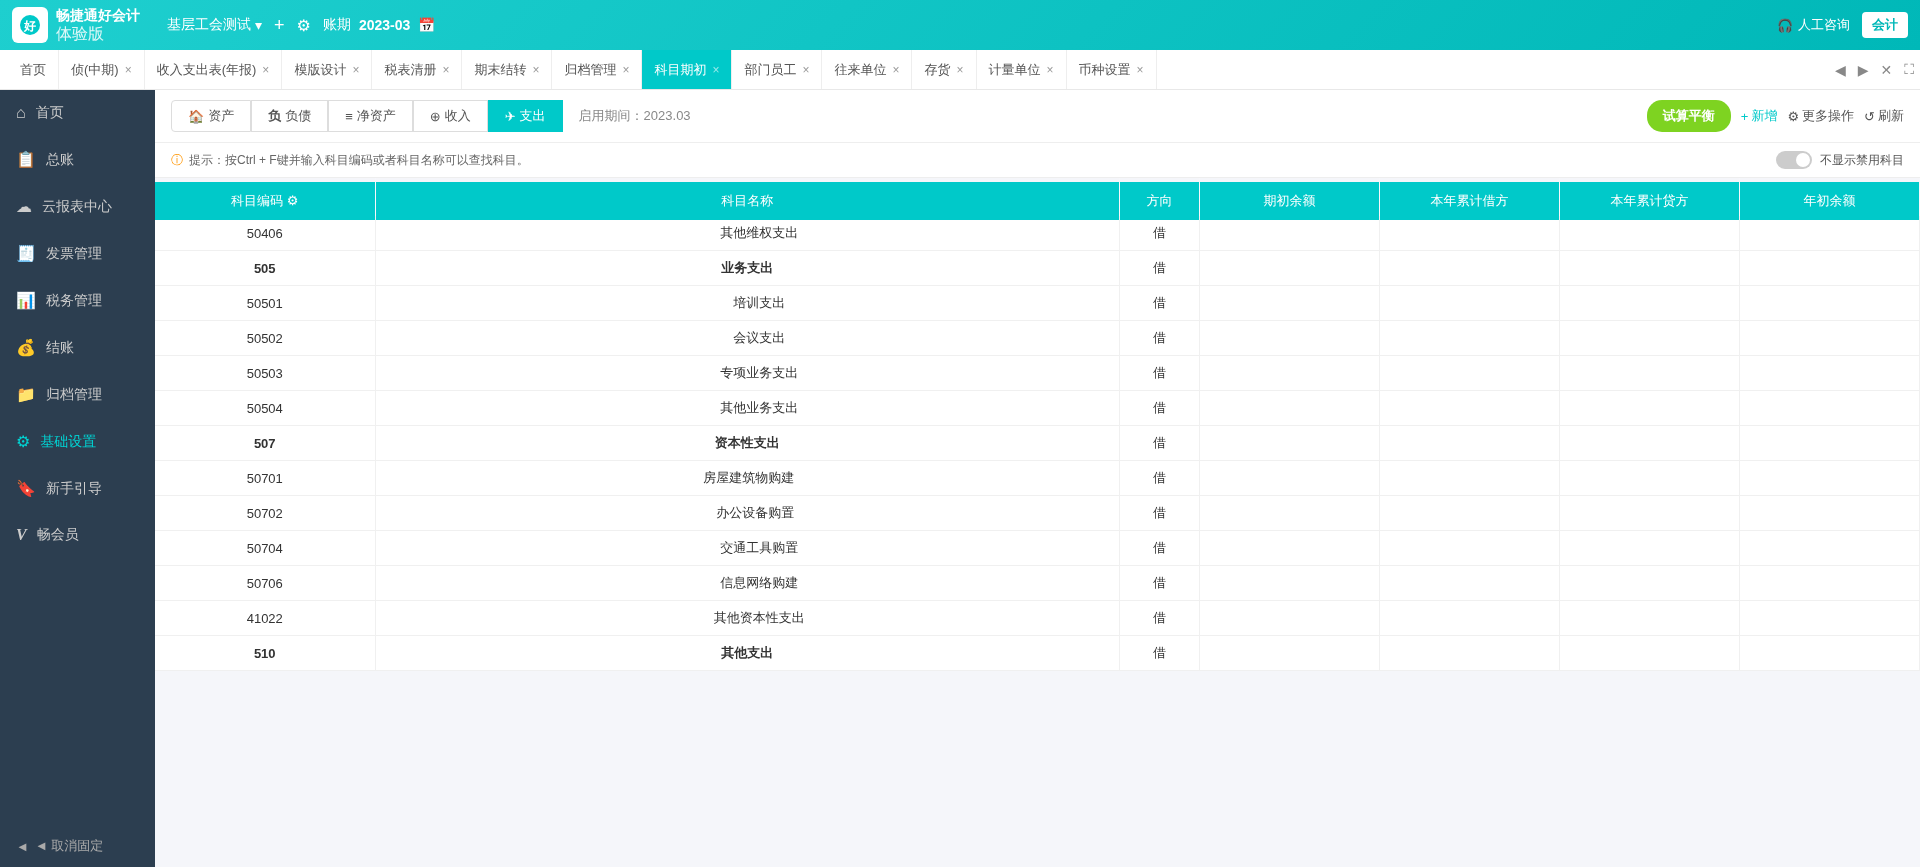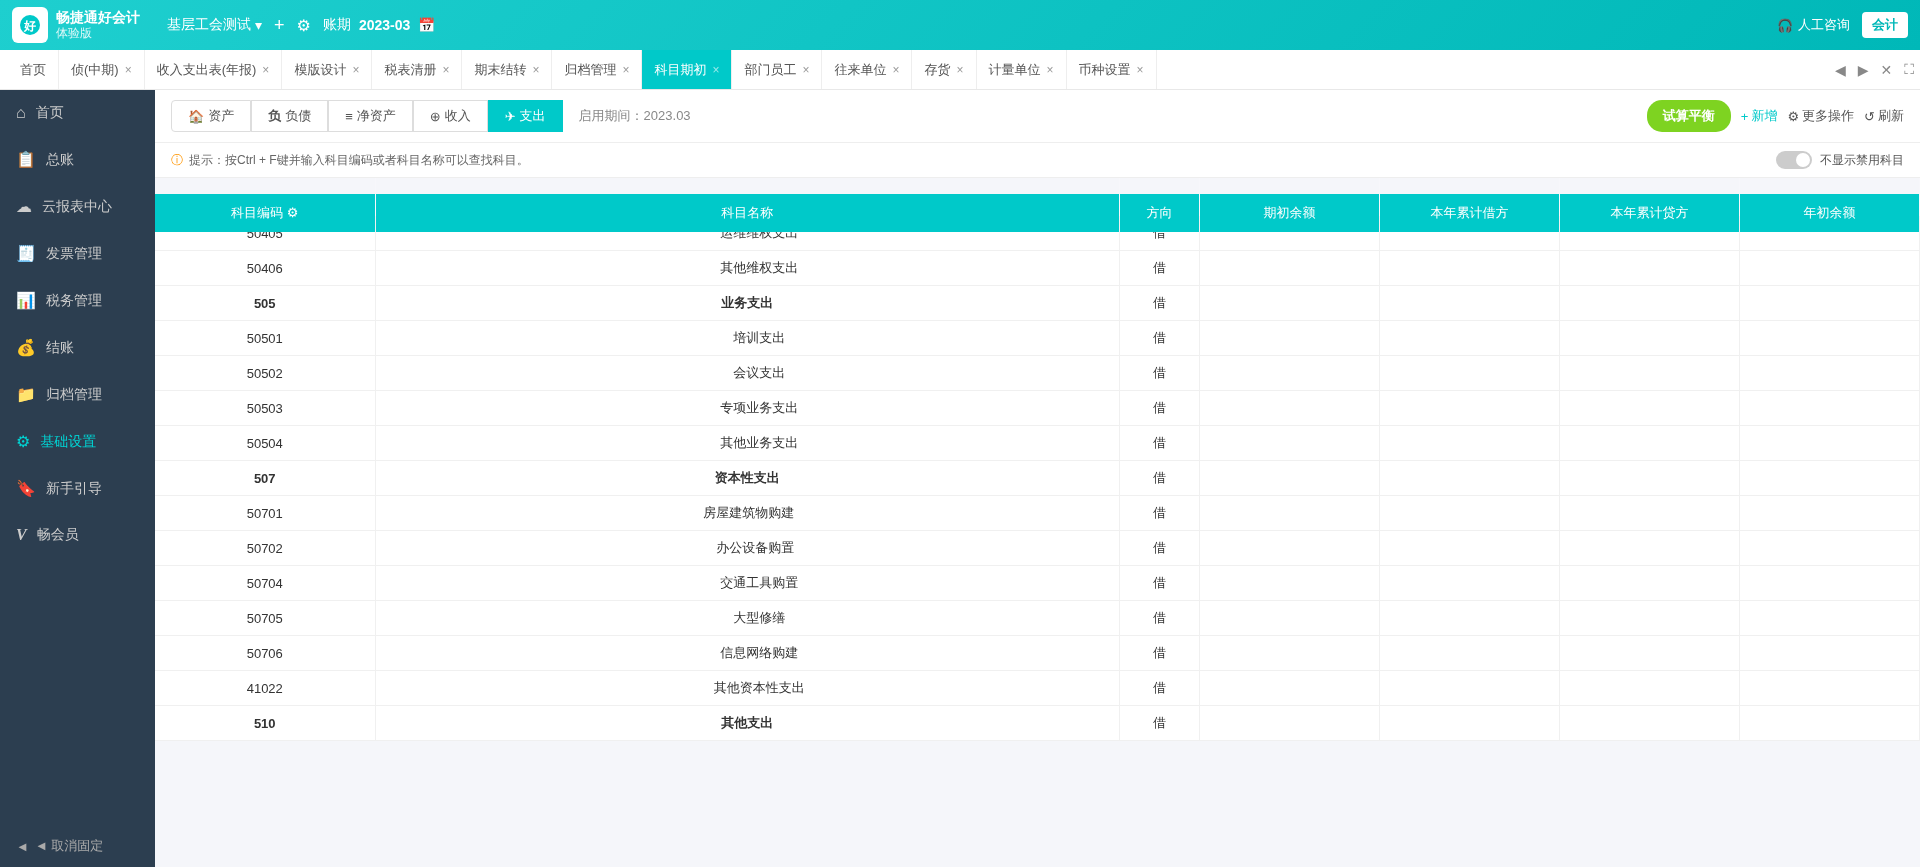--- a/index.html
+++ b/index.html
@@ -27,21 +27,21 @@
       display: flex;
       align-items: center;
       justify-content: center;
       margin-right: 8px;
     }
     .logo-text-area {
       color: #fff;
       line-height: 1.2;
     }
     .logo-title { font-size: 14px; font-weight: bold; }
-    .logo-sub { font-size: 12px; opacity: 0.85; }
+    .logo-sub { font-size: 16px; opacity: 0.85; }
     .header-center {
       flex: 1;
       display: flex;
       align-items: center;
       gap: 12px;
     }
     .company-selector {
       display: flex;
       align-items: center;
       color: #fff;
@@ -319,21 +319,21 @@
       position: relative;
     }
     .data-table {
       width: 100%;
       border-collapse: collapse;
     }
     .data-table thead tr {
       background: #00c9c9;
       color: #fff;
       position: sticky;
-      top: 16px;
+      top: 4px;
       z-index: 10;
     }
     .data-table thead th {
       padding: 10px 12px;
       font-size: 13px;
       font-weight: normal;
       text-align: center;
       border-right: 1px solid rgba(255,255,255,0.2);
       white-space: nowrap;
     }
@@ -519,29 +519,20 @@
             </th>
             <th>科目名称</th>
             <th style="width:80px;">方向</th>
             <th style="width:180px;">期初余额</th>
             <th style="width:180px;">本年累计借方</th>
             <th style="width:180px;">本年累计贷方</th>
             <th style="width:180px;">年初余额</th>
           </tr>
         </thead>
         <tbody id="table-body">
-        <tr>
-    <td class="td-code" style="">50405</td>
-    <td class="td-name" style="padding-left:36px;">运维维权支出</td>
-    <td style="text-align:center;">借</td>
-    <td style="text-align:right;"></td>
-    <td style="text-align:right;"></td>
-    <td style="text-align:right;"></td>
-    <td style="text-align:right;"></td>
-  </tr>
             <tr>
     <td class="td-code" style="">50406</td>
     <td class="td-name" style="padding-left:36px;">其他维权支出</td>
     <td style="text-align:center;">借</td>
     <td style="text-align:right;"></td>
     <td style="text-align:right;"></td>
     <td style="text-align:right;"></td>
     <td style="text-align:right;"></td>
   </tr>
             <tr>
@@ -619,29 +610,20 @@
             <tr>
     <td class="td-code" style="">50704</td>
     <td class="td-name" style="padding-left:36px;">交通工具购置</td>
     <td style="text-align:center;">借</td>
     <td style="text-align:right;"></td>
     <td style="text-align:right;"></td>
     <td style="text-align:right;"></td>
     <td style="text-align:right;"></td>
   </tr>
             <tr>
-    <td class="td-code" style="">50705</td>
-    <td class="td-name" style="padding-left:36px;">大型修缮</td>
-    <td style="text-align:center;">借</td>
-    <td style="text-align:right;"></td>
-    <td style="text-align:right;"></td>
-    <td style="text-align:right;"></td>
-    <td style="text-align:right;"></td>
-  </tr>
-            <tr>
     <td class="td-code" style="">50706</td>
     <td class="td-name" style="padding-left:36px;">信息网络购建</td>
     <td style="text-align:center;">借</td>
     <td style="text-align:right;"></td>
     <td style="text-align:right;"></td>
     <td style="text-align:right;"></td>
     <td style="text-align:right;"></td>
   </tr>
             <tr>
     <td class="td-code" style="">41022</td>

